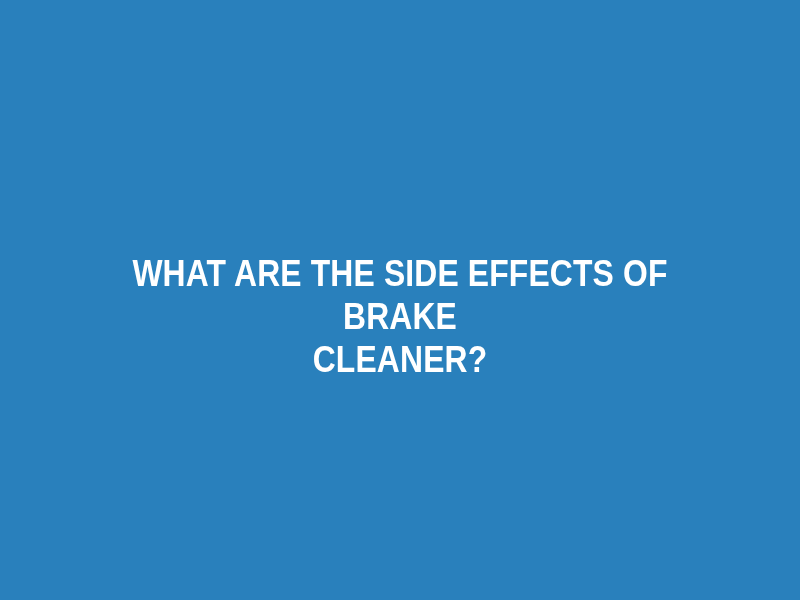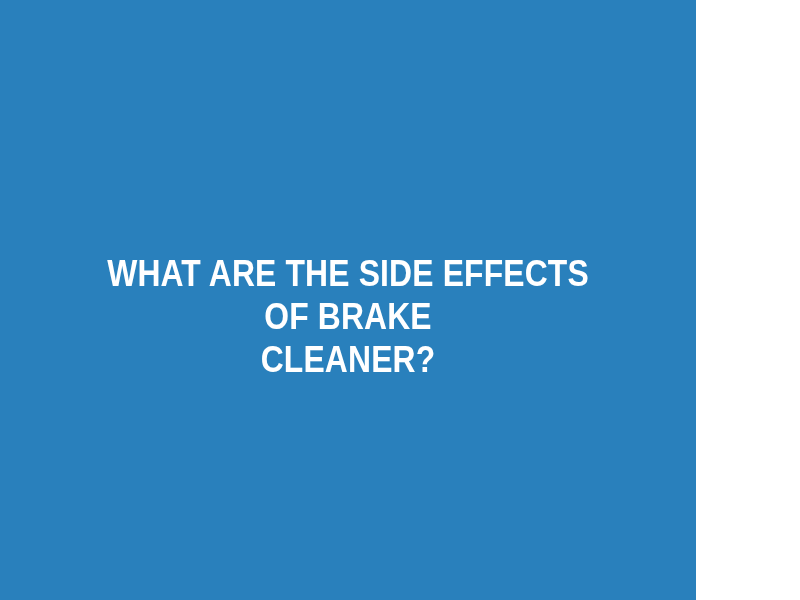--- a/index.html
+++ b/index.html
@@ -11,21 +11,21 @@
     width: 800px;
     height: 600px;
     overflow: hidden;
     font-family: "Liberation Sans", sans-serif;
   }
 
   
   .hero-banner {
     position: relative;
     box-sizing: border-box;
-    width: 696px;
+    width: 800px;
     height: 600px;
     background: #2980bc;
     display: flex;
     align-items: center;
     justify-content: center;
   }
 
   
   .hero-title-block {
     position: absolute;

